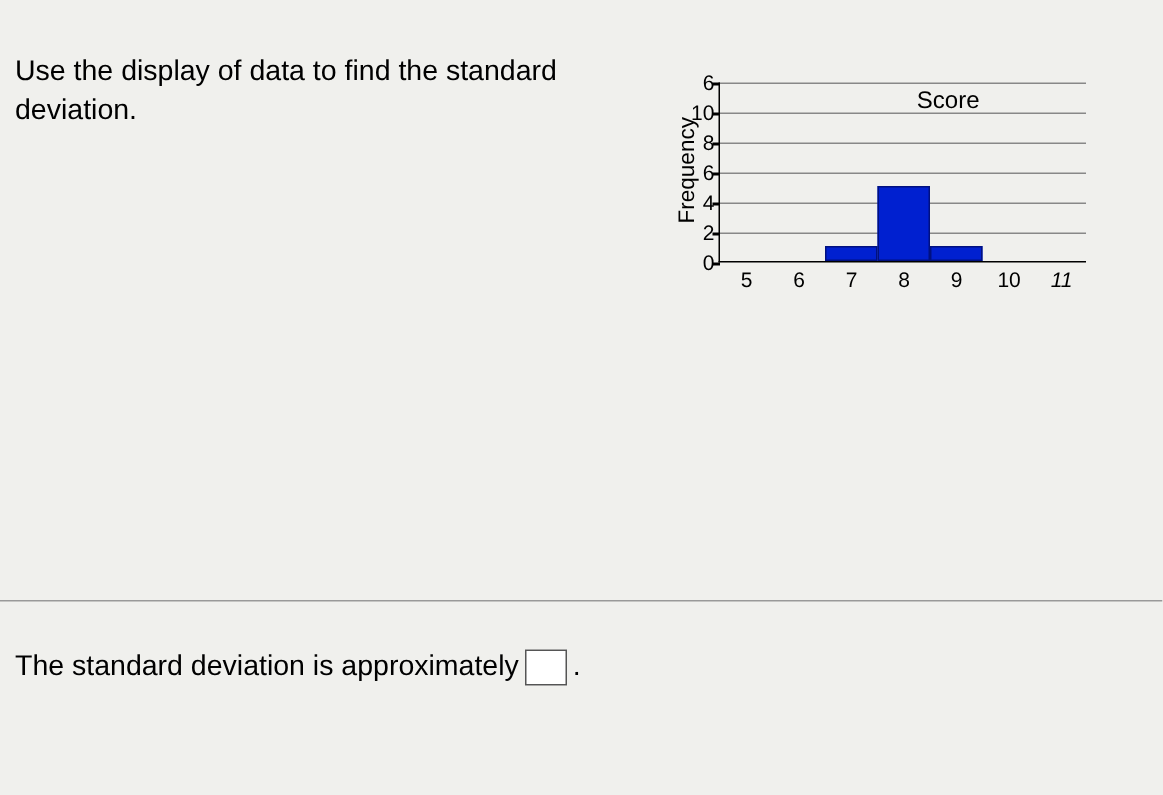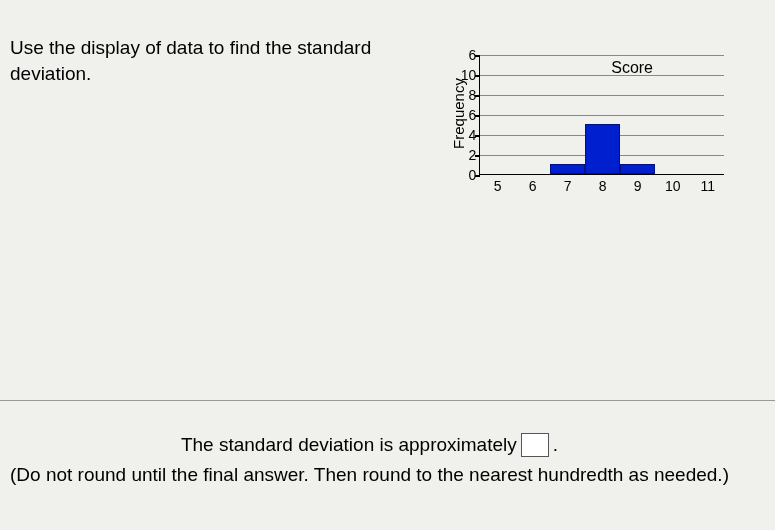--- a/index.html
+++ b/index.html
@@ -149,27 +149,26 @@
         <div class="y-tick" style="top: 0px;">6</div>
         <div class="x-tick" style="left: 17.5px;">5</div>
         <div class="x-tick" style="left: 52.5px;">6</div>
         <div class="x-tick" style="left: 87.5px;">7</div>
         <div class="bar" style="left: 70px; width: 35px; height: 10px;"></div>
         <div class="x-tick" style="left: 122.5px;">8</div>
         <div class="bar" style="left: 105px; width: 35px; height: 50px;"></div>
         <div class="x-tick" style="left: 157.5px;">9</div>
         <div class="bar" style="left: 140px; width: 35px; height: 10px;"></div>
         <div class="x-tick" style="left: 192.5px;">10</div>
-        <div class="x-tick" style="left: 227.5px;">11</div>
+        <div class="x-tick" style="left: 227.5px; font-style: italic;">11</div>
       </div>
   </div>
 </div>
 
 <div class="divider"></div>
 
 <div class="answer-section">
   <div class="answer-line">
     <span>The standard deviation is approximately</span>
     <span class="answer-box"></span>
     <span>.</span>
   </div>
-  <div>(Do not round until the final answer. Then round to the nearest hundredth as needed.)</div>
 </div>
 
 </body></html>

